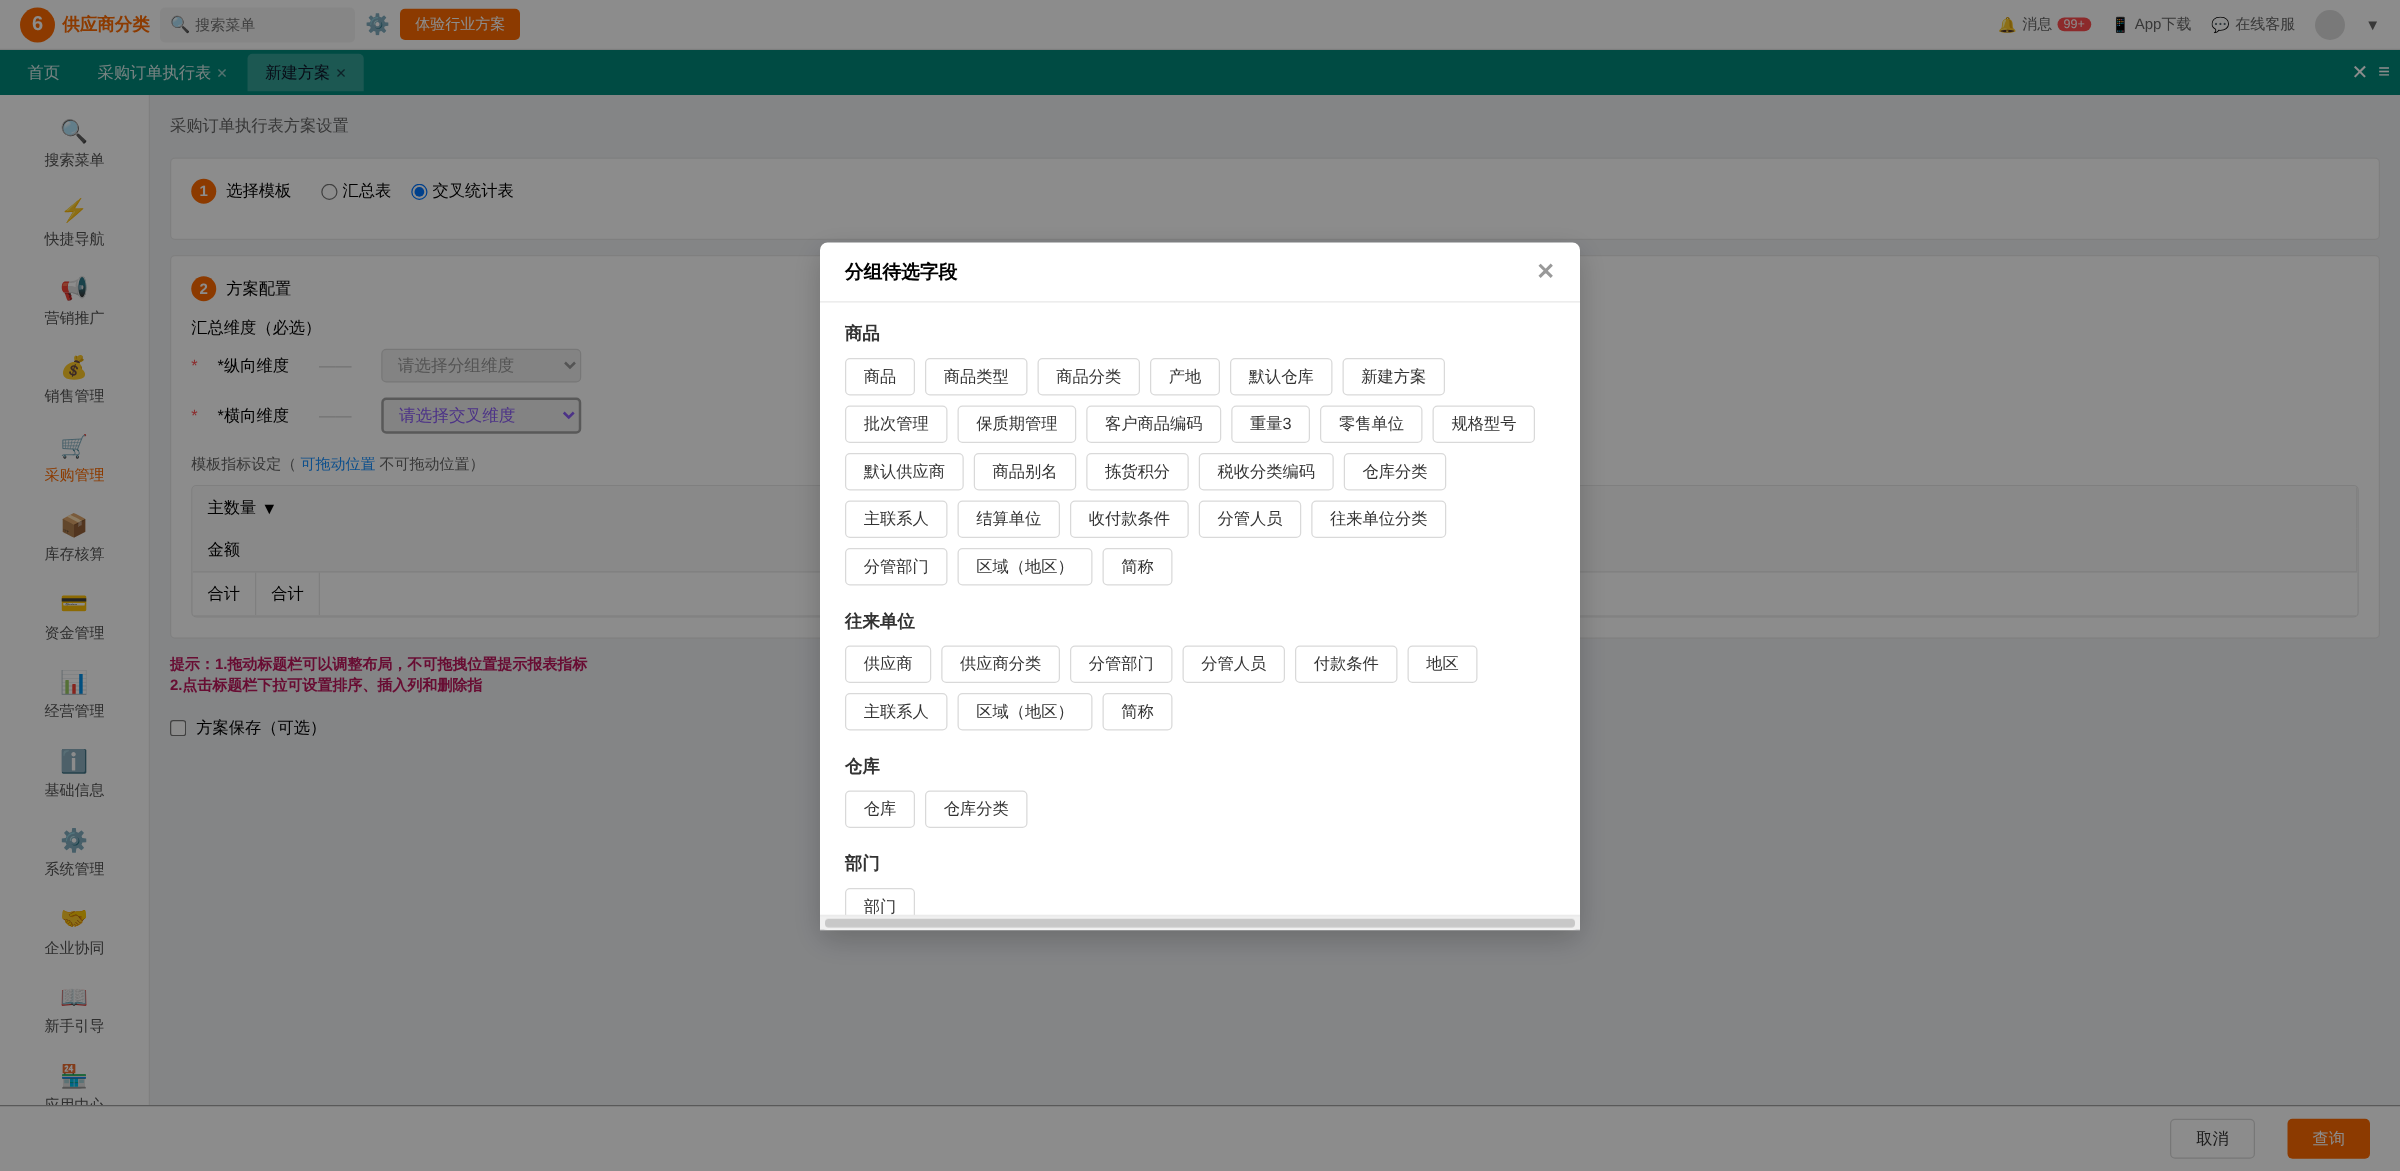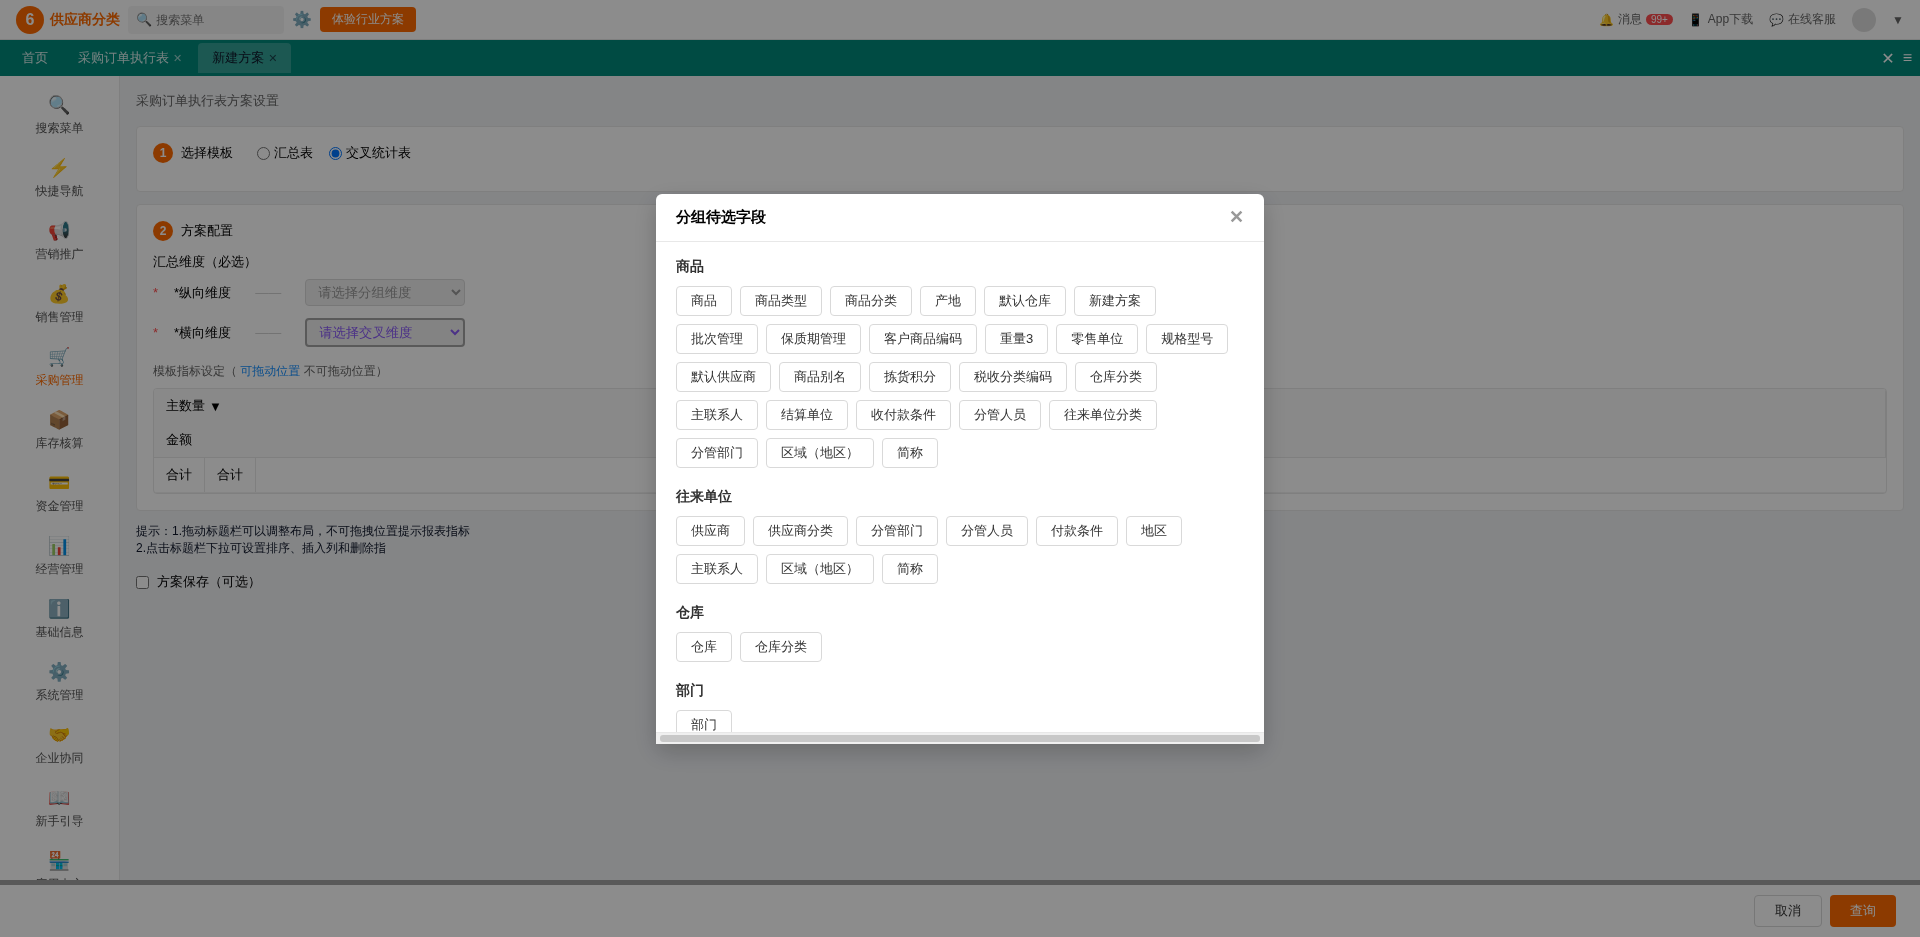--- a/index.html
+++ b/index.html
@@ -348,21 +348,21 @@
           <div class="table-cell">
             <span>合计</span>
           </div>
           <div class="table-cell">
             <span>合计</span>
           </div>
         </div>
       </div>
     </div>
 
-    <div style="font-size:12px;color:#0f172a;margin-top:8px;">
+    <div style="font-size:12px;color:#be185d;margin-top:8px;font-weight:bold;">
       <div>提示：1.拖动标题栏可以调整布局，不可拖拽位置提示报表指标</div>
       <div>2.点击标题栏下拉可设置排序、插入列和删除指</div>
     </div>
 
     <div style="display:flex;align-items:center;gap:8px;margin-top:16px;">
       <input type="checkbox" style="">
       <span>方案保存（可选）</span>
     </div>
   </div>
 </div>
@@ -444,16 +444,16 @@
       </div>
 
     </div>
 
     <div class="modal-hscroll">
       <div class="modal-hscroll-bar"></div>
     </div>
   </div>
 </div>
 
-<div style="position:fixed;bottom:0;left:0;right:0;background:white;padding:10px 24px;display:flex;justify-content:flex-end;gap:8px;border-top:5px solid #a3a3a3;z-index:50;">
+<div style="position:fixed;bottom:0;left:0;right:0;background:white;padding:10px 24px;display:flex;justify-content:flex-end;gap:26px;border-top:1px solid #a3a3a3;z-index:50;">
   <button class="btn-cancel">取消</button>
   <button class="btn-confirm">查询</button>
 </div>
 
 </body></html>

